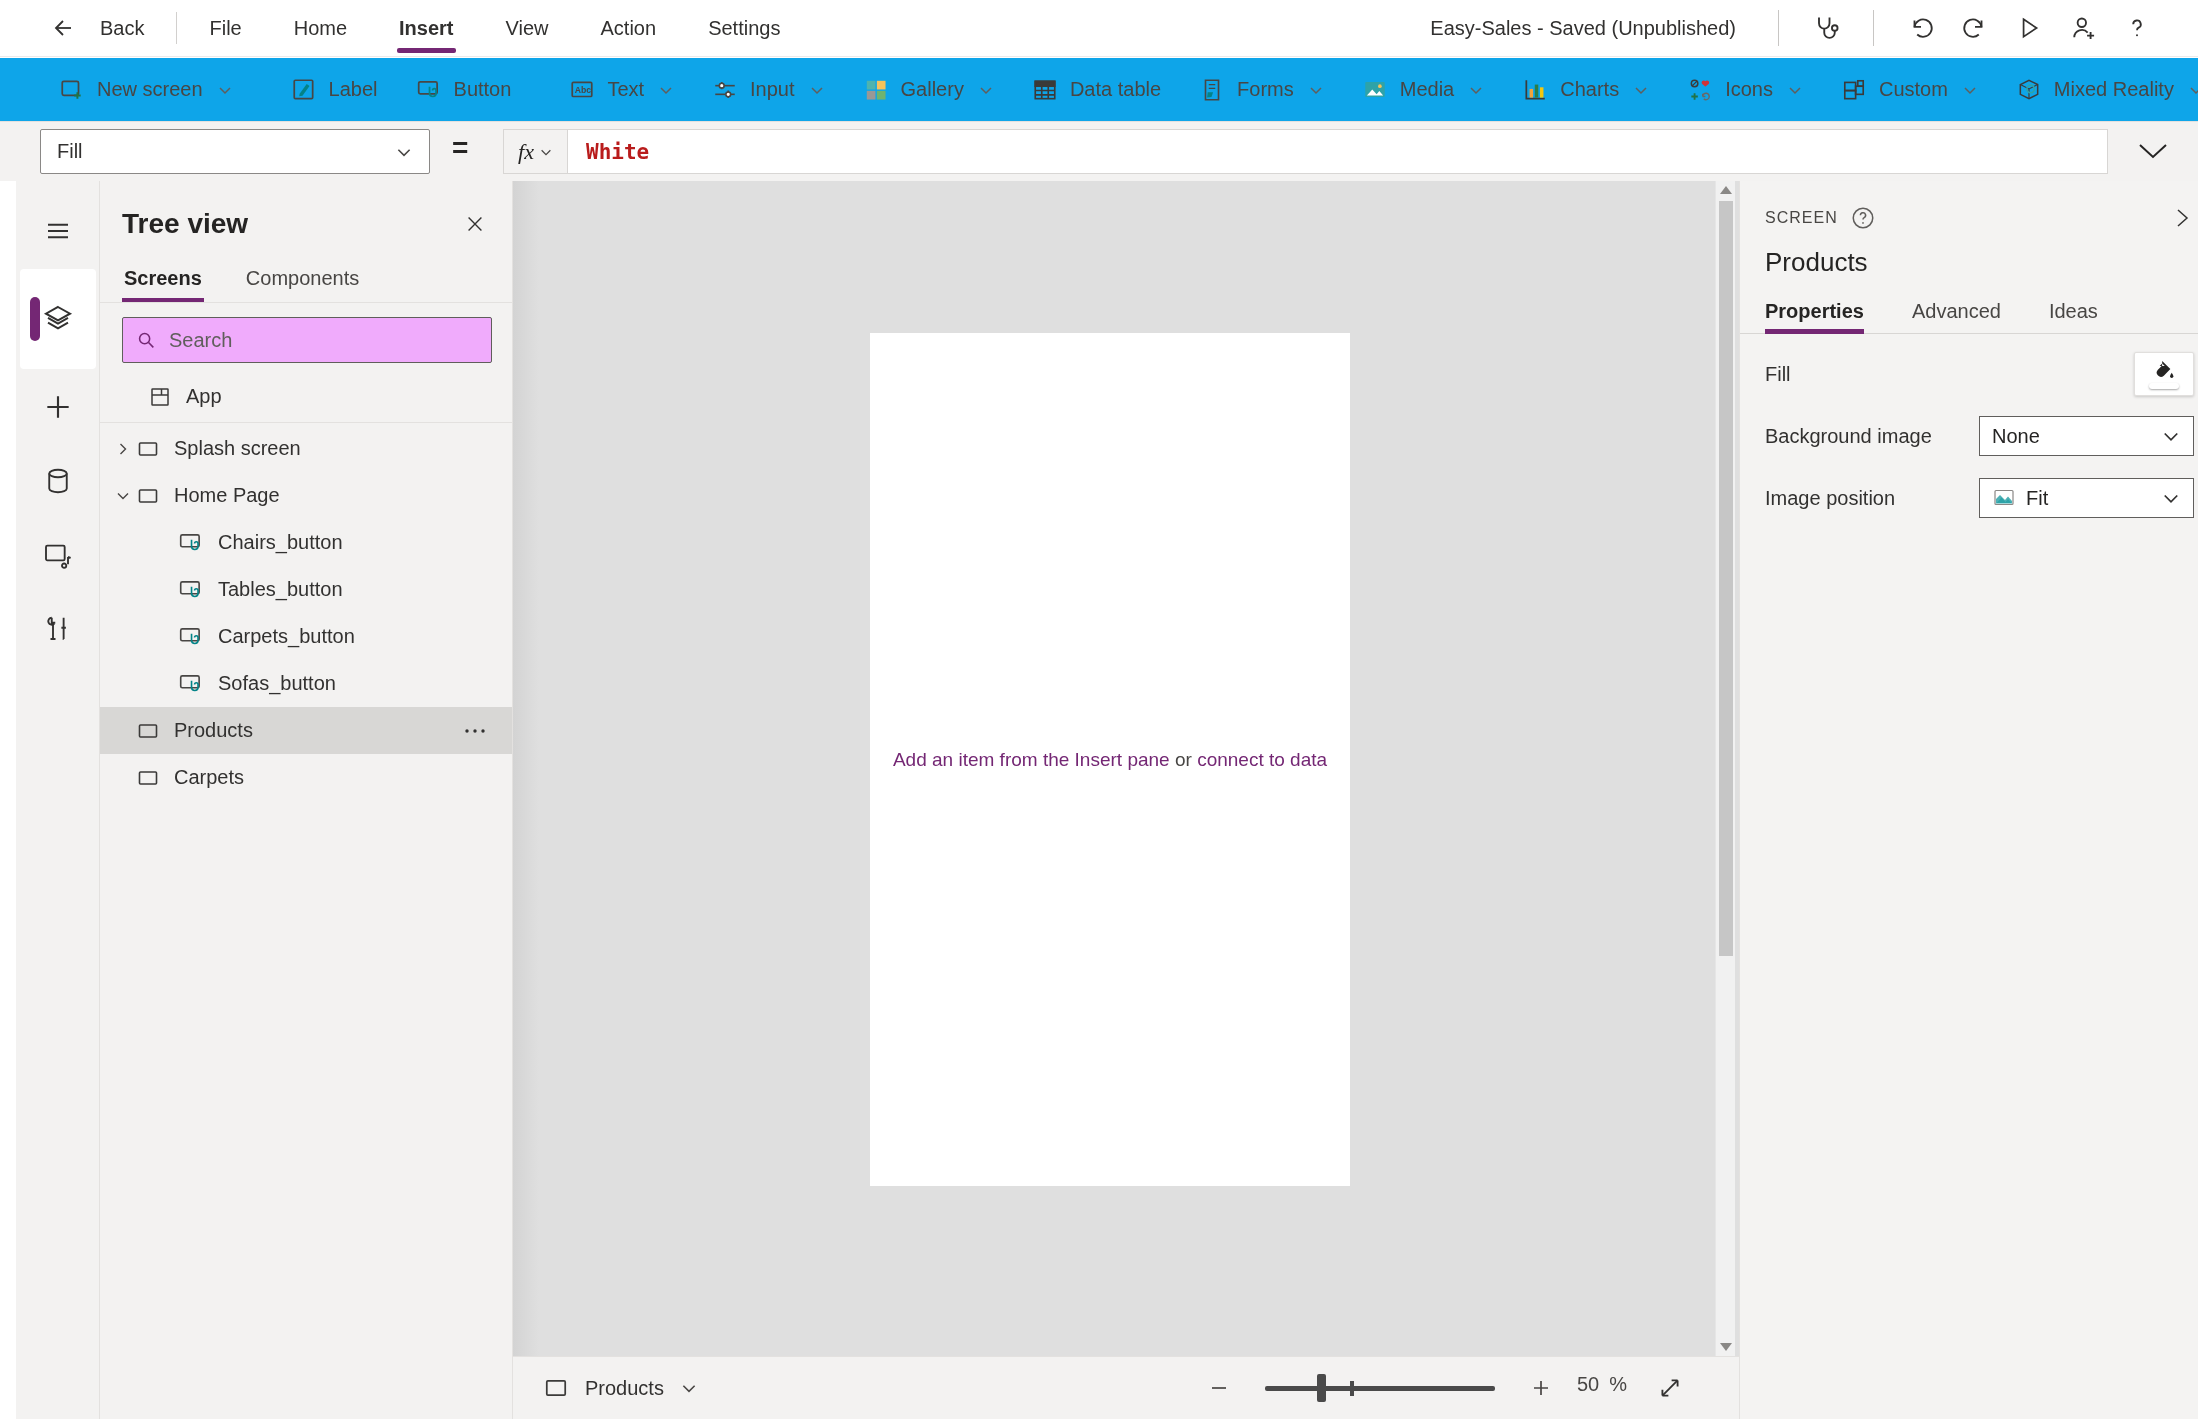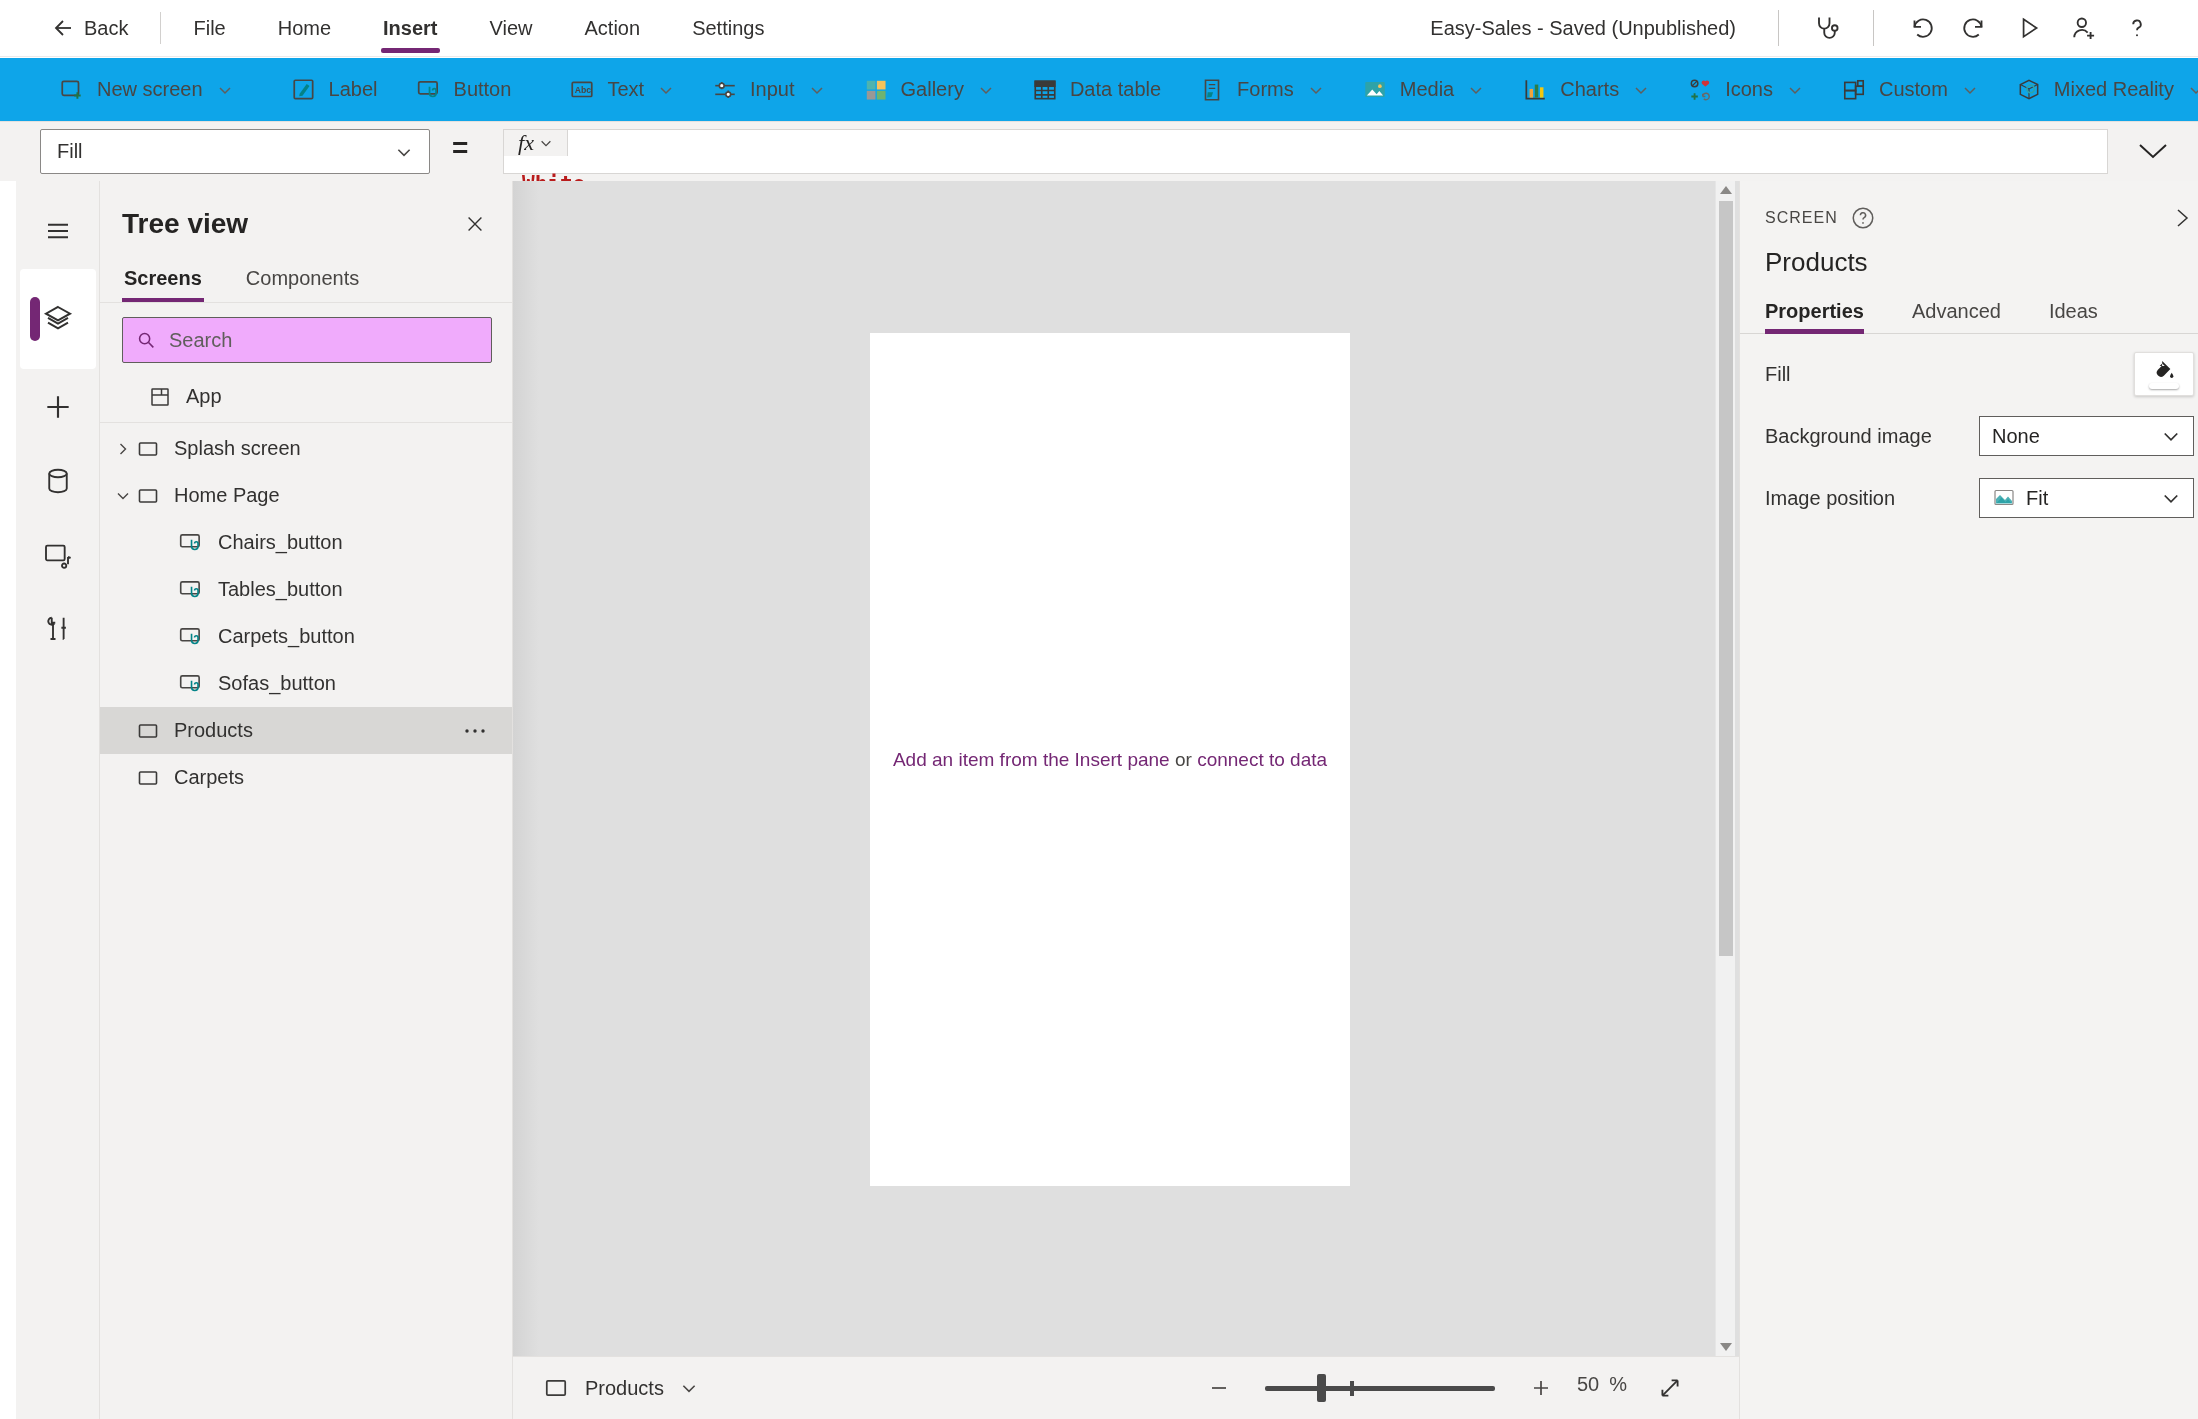--- a/index.html
+++ b/index.html
@@ -15,21 +15,21 @@
   .ic { flex:none; }
 
   
   .menubar {
     position:absolute; left:0; top:0; width:2198px; height:57px;
     background:#fff; border-bottom:1px solid #eceaea;
     display:flex; align-items:stretch; font-size:20px;
   }
   .menubar .left { display:flex; align-items:stretch; padding-left:38px; }
   .mb-item {
-    display:flex; align-items:center; gap:10px; padding:0 26px;
+    display:flex; align-items:center; gap:26px; padding:0 26px;
     color:#323130; cursor:pointer; position:relative;
   }
   .mb-item.back { padding-left:12px; }
   .mb-sep { width:1px; background:#d2d0ce; margin:12px 6px; }
   .mb-item.active { font-weight:700; }
   .mb-item.active::after {
     content:""; position:absolute; left:24px; right:24px; bottom:3px;
     height:5px; background:#742774; border-radius:2px;
   }
   .menubar .right {
@@ -59,21 +59,21 @@
   }
   .prop-select {
     position:absolute; left:40px; top:7px; width:390px; height:45px;
     background:#fff; border:1px solid #8a8886; border-radius:2px;
     display:flex; align-items:center; padding:0 16px; font-size:20px; cursor:pointer;
   }
   .prop-select .chev { margin-left:auto; color:#484644; }
   .equals { position:absolute; left:452px; top:10px; font-size:28px; font-weight:700; color:#252423; }
   .fx-group {
     position:absolute; left:503px; top:7px; right:90px; height:45px;
-    display:flex; border:1px solid #d8d6d4; background:#fff;flex-direction:column;
+    display:flex; border:1px solid #d8d6d4; background:#fff;
   }
   .fx-cell {
     width:64px; background:#f3f2f1; border-right:1px solid #d8d6d4;
     display:flex; align-items:center; justify-content:center; gap:5px; cursor:pointer;
     font-size:22px; font-style:italic; font-family:"Liberation Serif", serif; color:#252423;
   }
   .fx-input {
     flex:1; display:flex; align-items:center; padding:16px 18px;
     font-family:"DejaVu Sans Mono","Liberation Mono",monospace;
     font-size:21px; font-weight:700; color:#b91c1c; cursor:text;

